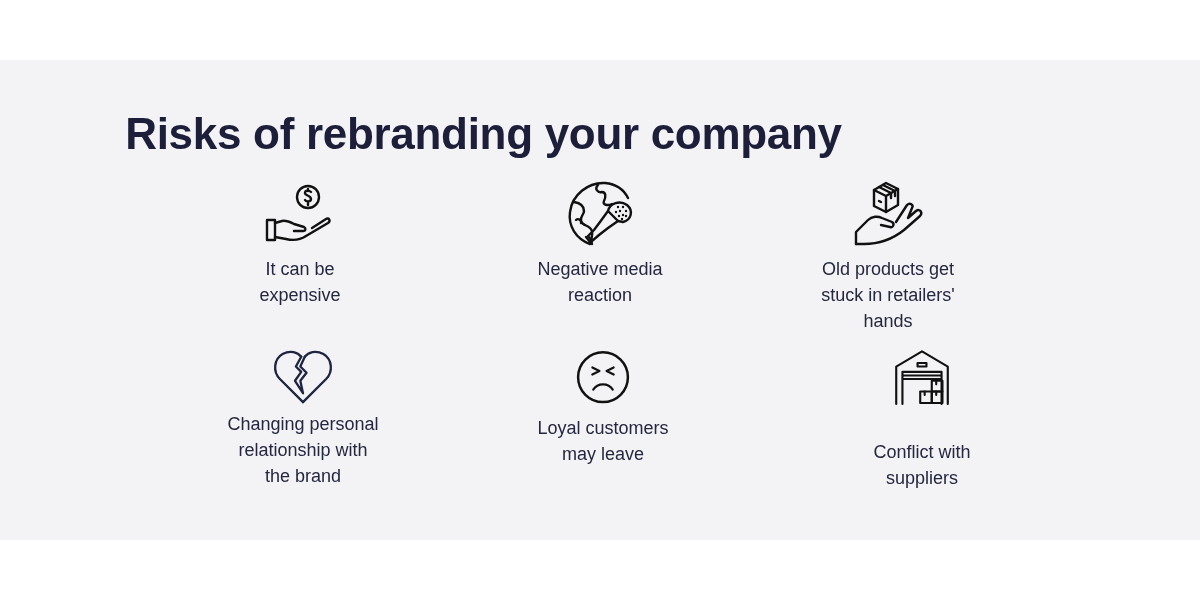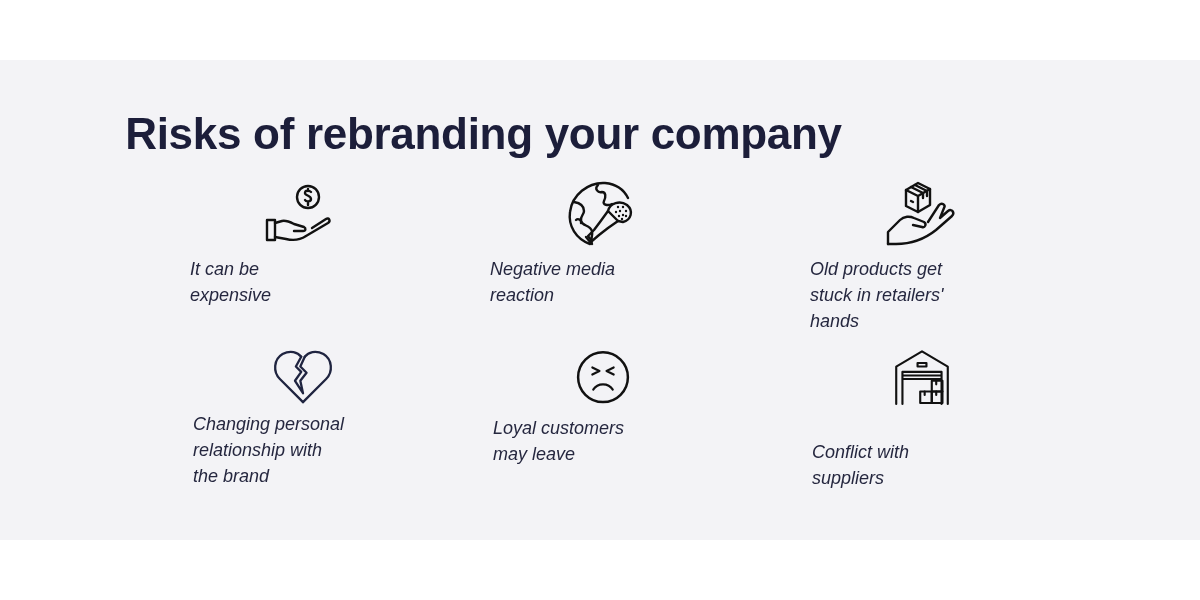--- a/index.html
+++ b/index.html
@@ -11,21 +11,21 @@
     .panel {
       position: absolute; left: 0; top: 60px; width: 1200px; height: 480px;
       background: #f3f3f6;
     }
     .title {
       position: absolute; left: 0; top: 108px; width: 967px;
       text-align: center; font-size: 44px; font-weight: bold;
       color: #1c1e3a; letter-spacing: -0.3px; margin: 0; line-height: 52px;
     }
     .item {
-      position: absolute; width: 220px; text-align: left; font-style: italic;
+      position: absolute; width: 220px; text-align: center;
     }
     .icon {
       display: block; margin: 0 auto; width: 72px; height: 72px;
     }
     .label {
       display: block; margin-top: 6px; font-size: 18px; line-height: 26px;
       color: #25273f;
     }
     .stroke { fill: none; stroke: #111; stroke-width: 2.4; stroke-linecap: round; stroke-linejoin: round; }
     .stroke-navy { fill: none; stroke: #1f2440; stroke-width: 2.6; stroke-linecap: round; stroke-linejoin: round; }
@@ -70,21 +70,21 @@
         <circle cx="62" cy="38" r="1.2"></circle>
         <circle cx="58" cy="41" r="1.2"></circle>
     </g>
   </svg>
   <div class="label">
     <div>Negative media</div>
     <div>reaction</div>
   </div>
 </div>
 
-<div class="item" style="left:810px; top:178px;">
+<div class="item" style="left:778px; top:178px;">
   <svg class="icon" viewBox="0 0 72 72">
     <path class="stroke" d="M22 12 L34 5 L46 11 L46 27 L34 34 L22 28 Z"></path>
     <path class="stroke" d="M22 12 L34 18 L46 11 M34 18 L34 34"></path>
     <path class="stroke" d="M27 9 L39 15 L39 20 M31 7 L43 13 L43 18"></path>
     <path class="stroke" d="M27 23 L29 24"></path>
     <path class="stroke" d="M4 66 L4 54 L16 42 C20 38,26 38,30 40 L40 44 C43 46,41 50,38 49 L29 47"></path>
     <path class="stroke" d="M4 66 L12 66 C30 66,42 60,52 52 L68 38 C71 35,68 30,64 33 L56 40 L60 30 C62 27,58 24,55 27 L44 44"></path>
   </svg>
   <div class="label">
     <div>Old products get</div>

